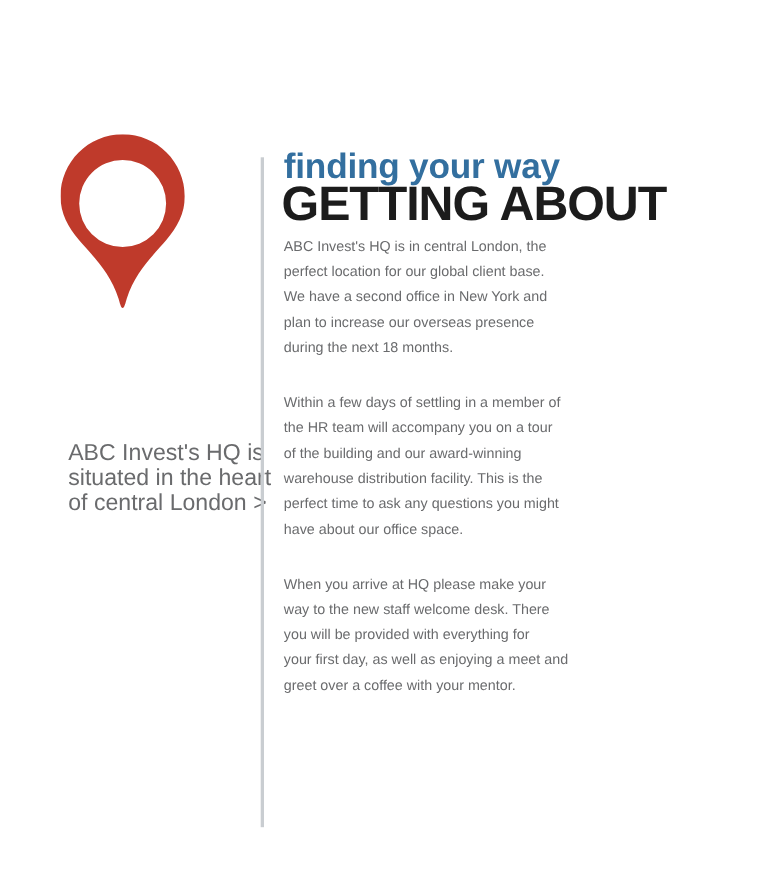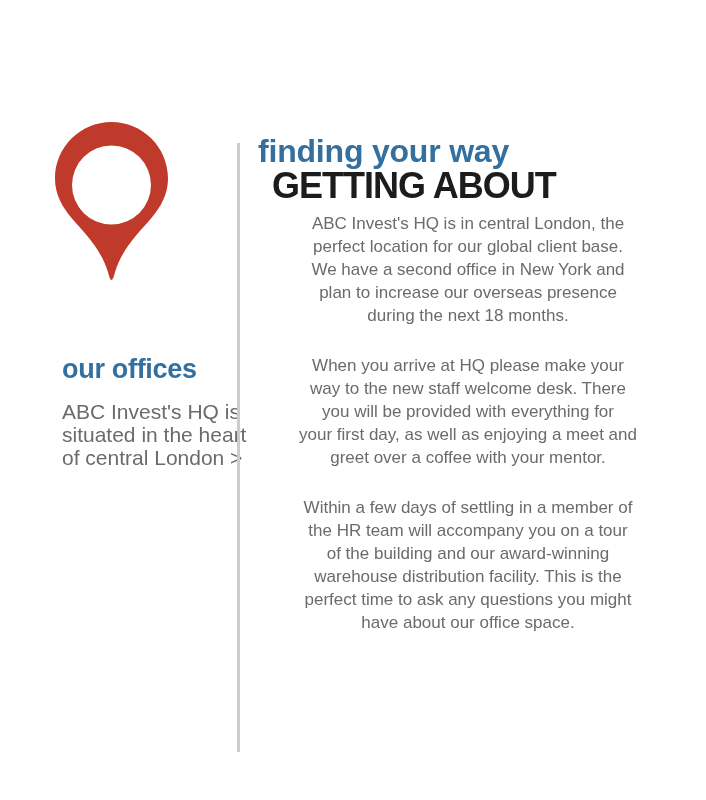--- a/index.html
+++ b/index.html
@@ -42,34 +42,32 @@
     background:var(--divider-gray);
   }
   .kicker{
     position:absolute;left:258px;top:136px;
     font-size:32px;line-height:30px;font-weight:bold;
     color:var(--accent-blue);
     letter-spacing:-0.2px;
   }
   .title{
     position:absolute;left:256px;top:163px;
-    font-size:36px;line-height:46px;font-weight:bold;
+    font-size:44px;line-height:46px;font-weight:bold;
     color:var(--title-black);
     letter-spacing:-1px;
-    margin-left:16px;
   }
   .right-col{
     position:absolute;left:258px;top:212px;width:420px;
   }
   .right-col .para{
     margin:0 0 27px 0;
-    font-size:17px;line-height:23px;
+    font-size:13px;line-height:23px;
     color:var(--body-gray);
     white-space:pre;
-    text-align:center;
   }
 </style>
 </head>
 <body>
 
 <div class="page">
 
   <svg class="pin" viewBox="0 0 113 158" xmlns="http://www.w3.org/2000/svg" aria-hidden="true">
     <path fill-rule="evenodd" fill="#bf3a2b" d="
       M56.5 0
@@ -81,46 +79,45 @@
       C68 125 84.5 110 96 96.5
       C106.2 84.5 113 72 113 56.5
       C113 25.3 87.7 0 56.5 0
       Z
       M56.5 23.5
       A39.5 39.5 0 1 1 56.5 102.5
       A39.5 39.5 0 1 1 56.5 23.5
       Z"></path>
   </svg>
 
-  <div class="left-heading">our offices</div>
 
   <div class="left-col">
     <p class="para">ABC Invest's HQ is
 situated in the heart
 of central London &gt;</p>
   </div>
 
   <div class="divider"></div>
 
   <div class="kicker">finding your way</div>
 
   <div class="title">GETTING ABOUT</div>
 
   <div class="right-col">
     <p class="para">ABC Invest's HQ is in central London, the
 perfect location for our global client base.
 We have a second office in New York and
 plan to increase our overseas presence
 during the next 18 months.</p>
-    <p class="para">When you arrive at HQ please make your
-way to the new staff welcome desk. There
-you will be provided with everything for
-your first day, as well as enjoying a meet and
-greet over a coffee with your mentor.</p>
     <p class="para">Within a few days of settling in a member of
 the HR team will accompany you on a tour
 of the building and our award-winning
 warehouse distribution facility. This is the
 perfect time to ask any questions you might
 have about our office space.</p>
+    <p class="para">When you arrive at HQ please make your
+way to the new staff welcome desk. There
+you will be provided with everything for
+your first day, as well as enjoying a meet and
+greet over a coffee with your mentor.</p>
   </div>
 
 </div>
 
 </body></html>

